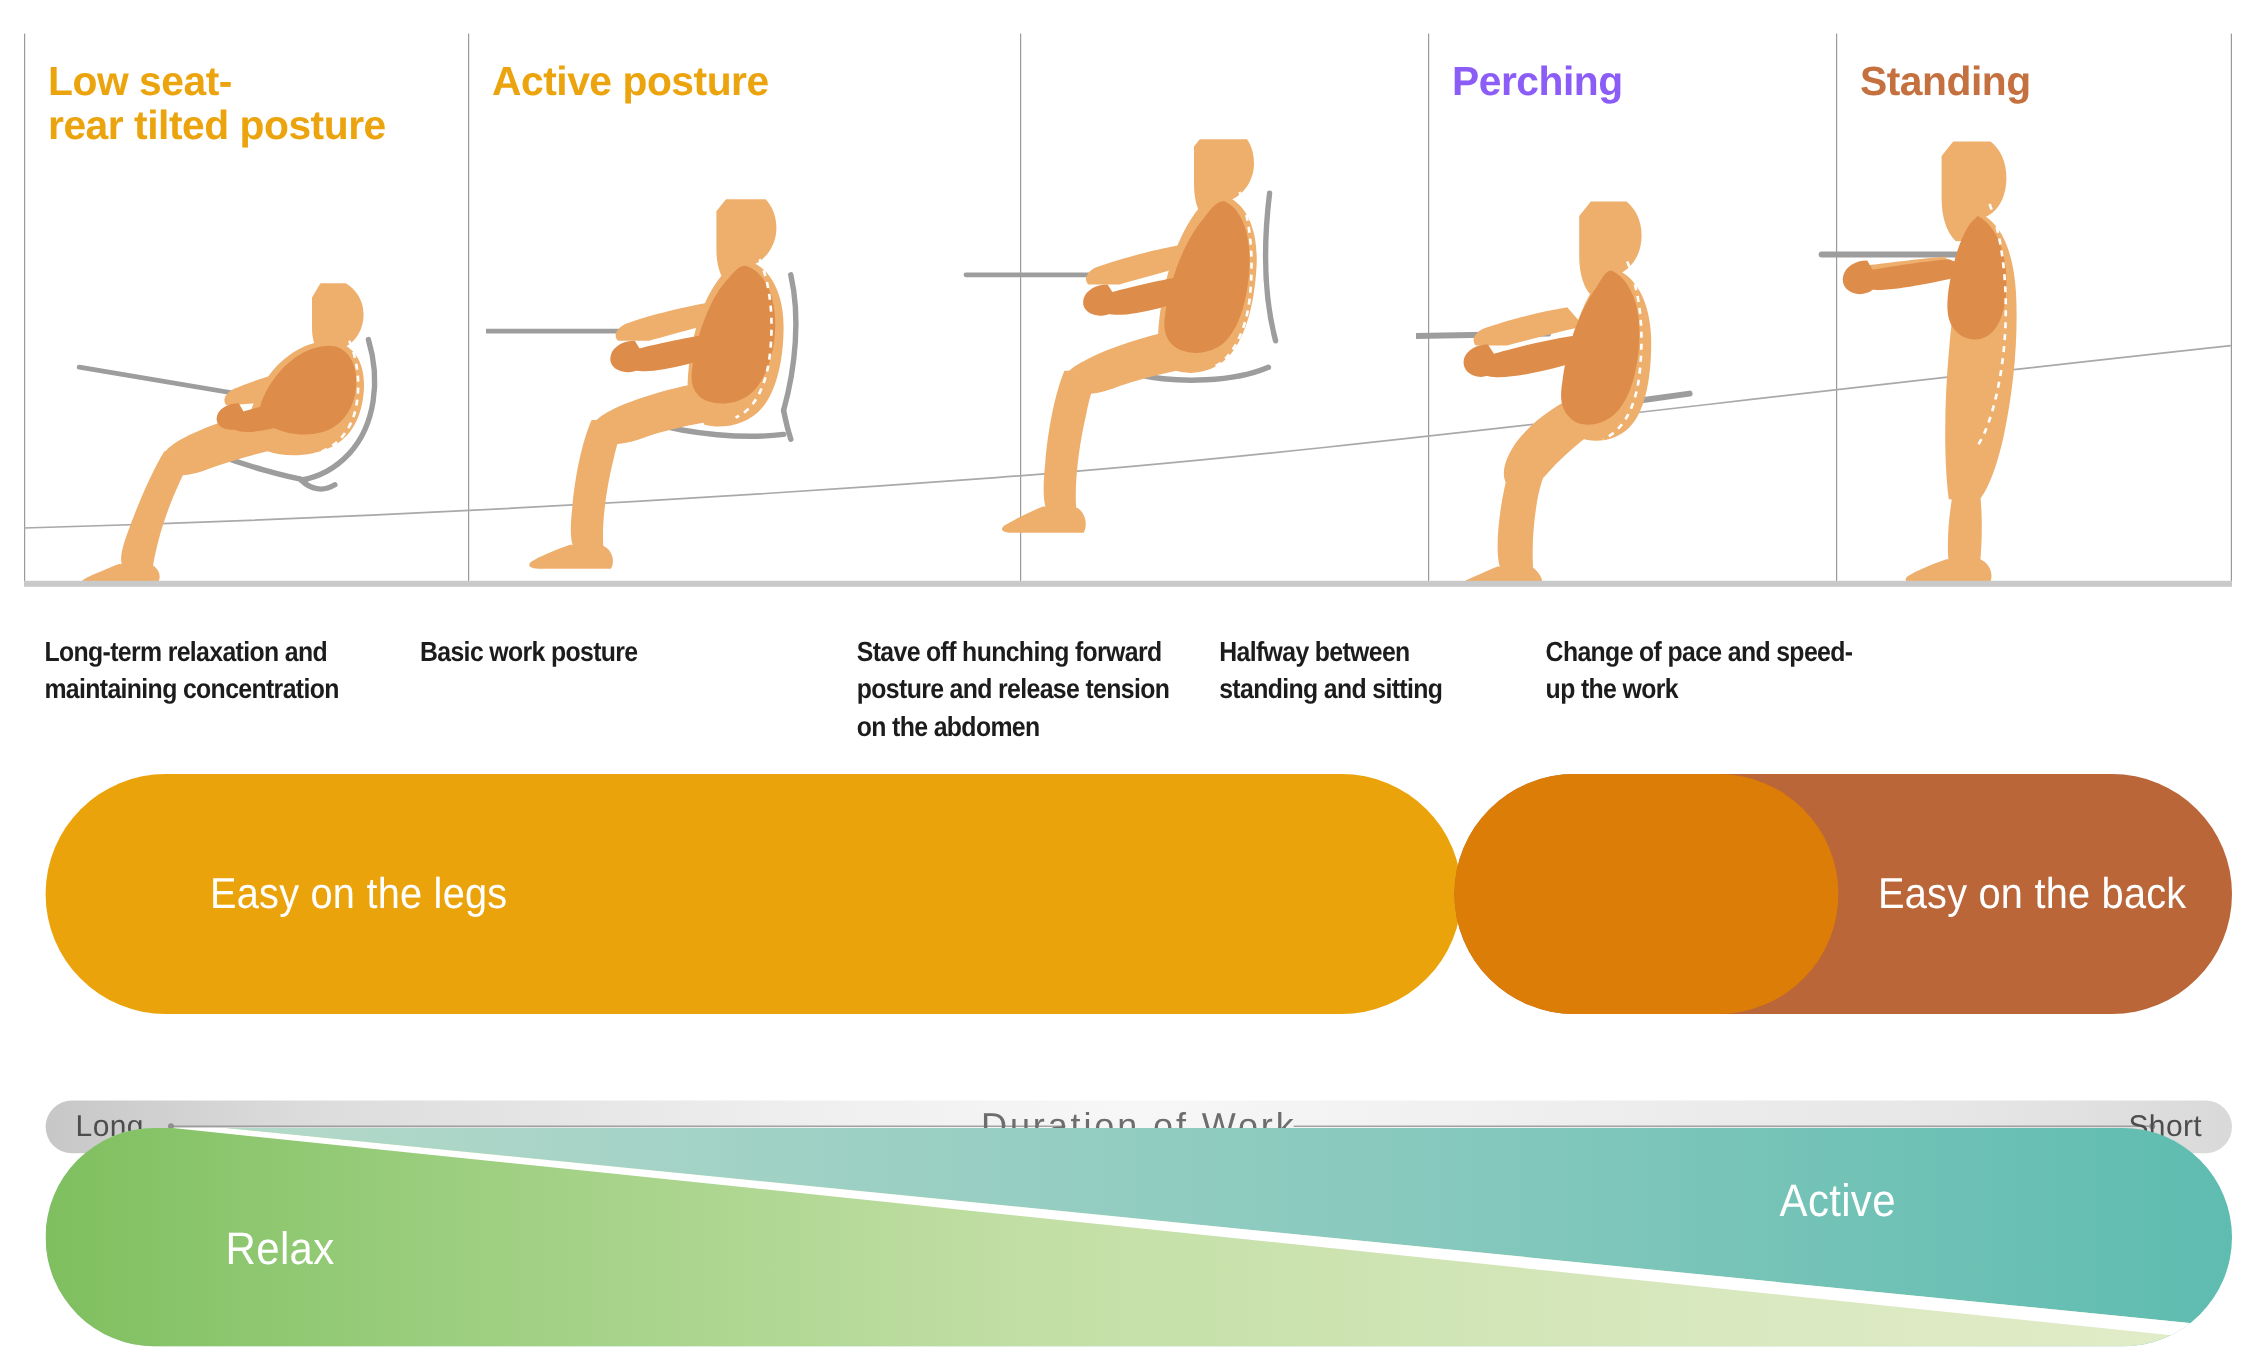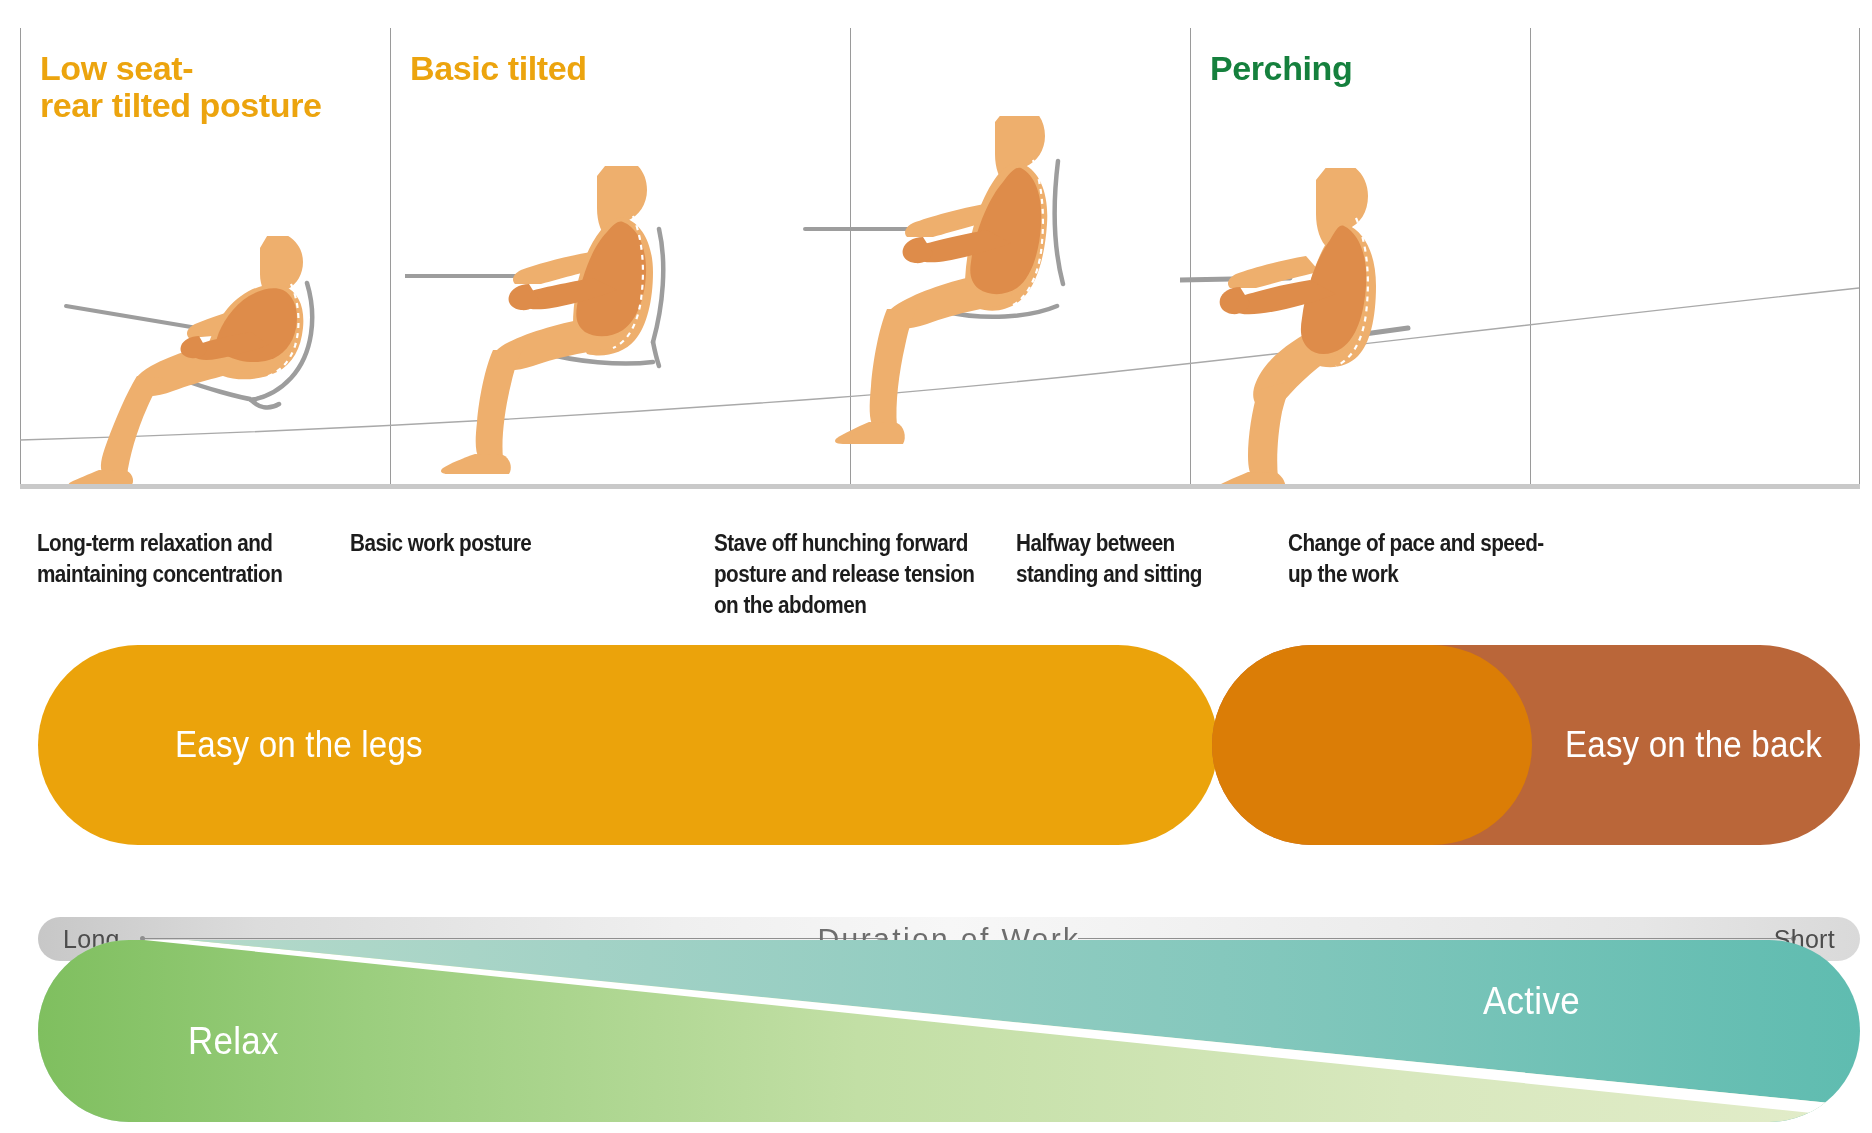--- a/index.html
+++ b/index.html
@@ -144,21 +144,21 @@
                  C 192 116, 206 112, 214 109 Z"></path>
 
         <path d="M 144 100 C 136 100, 128 104, 126 110 C 124 116, 128 121, 136 122 C 143 123, 150 120, 152 114 Z"></path>
       </g>
 
       <path d="M 236 48 C 244 66, 246 90, 240 110 C 234 128, 222 138, 208 142" fill="none" stroke="#ffffff" stroke-width="2.2" stroke-dasharray="5 5"></path>
     </svg>
   </div>
 
   <div class="panel" style="left:390px;width:460px">
-    <div class="panel-title" style="color:#ECA40E">Basic tilted</div>
+    <div class="panel-title" style="color:#ECA40E">Active posture</div>
     <svg class="figure" style="left:15px;bottom:2px;width:330px;height:320px" viewBox="0 0 330 320">
       <g fill="none" stroke="#9d9d9d" stroke-width="4.5" stroke-linecap="round">
         <path d="M 254 63 C 262 98, 258 140, 248 176"></path>
         <path d="M 248 176 C 250 186, 252 194, 254 200"></path>
         <path d="M 136 186 C 170 196, 216 200, 248 196"></path>
       </g>
       <path d="M 248 68 C 255 100, 251 140, 242 172" fill="none" stroke="#ffffff" stroke-width="4"></path>
       <g stroke="#9d9d9d" stroke-width="4" stroke-linecap="round">
         <line x1="0" y1="110" x2="118" y2="110"></line>
       </g>
@@ -214,21 +214,21 @@
                  C 176 167, 174 158, 176 146 C 180 114, 194 82, 208 66 C 214 58, 220 50, 226 52 Z"></path>
         <path d="M 192 114 C 168 118, 140 125, 126 129 C 118 132, 116 139, 122 143 C 130 149, 150 146, 170 141
                  C 190 136, 206 131, 216 127 Z"></path>
         <path d="M 128 121 C 118 121, 110 126, 108 133 C 106 140, 111 146, 120 147 C 128 148, 136 144, 138 137 Z"></path>
       </g>
       <path d="M 238 44 C 248 70, 250 104, 246 136 C 242 164, 230 184, 216 190" fill="none" stroke="#ffffff" stroke-width="2.2" stroke-dasharray="5 5"></path>
     </svg>
   </div>
 
   <div class="panel" style="left:1190px;width:340px">
-    <div class="panel-title" style="color:#15803d">Perching</div>
+    <div class="panel-title" style="color:#8b5cf6">Perching</div>
     <svg class="figure" style="left:-10px;bottom:2px;width:300px;height:318px" viewBox="0 0 300 318">
 
       <g stroke="#9d9d9d" stroke-width="5" stroke-linecap="round">
         <line x1="170" y1="168" x2="228" y2="160"></line>
       </g>
 
       <g stroke="#9d9d9d" stroke-width="5" stroke-linecap="round">
         <line x1="0" y1="112" x2="110" y2="110"></line>
       </g>
       <g fill="#EEAF6D">
@@ -248,20 +248,47 @@
         <path d="M 164 58 C 180 66, 188 90, 186 118 C 184 148, 176 170, 162 180 C 150 188, 136 188, 128 180
                  C 120 172, 120 162, 122 150 C 126 118, 138 88, 150 72 C 156 62, 159 56, 164 58 Z"></path>
         <path d="M 130 112 C 104 116, 74 124, 58 129 C 50 132, 48 139, 54 143 C 62 149, 84 146, 106 141
                  C 128 136, 146 130, 156 126 Z"></path>
         <path d="M 60 119 C 50 119, 42 124, 40 131 C 38 139, 44 145, 52 146 C 60 147, 68 142, 70 135 Z"></path>
       </g>
       <path d="M 176 50 C 188 78, 190 112, 186 146 C 182 176, 170 192, 156 198" fill="none" stroke="#ffffff" stroke-width="2.2" stroke-dasharray="5 5"></path>
     </svg>
   </div>
 
+  <div class="panel" style="left:1530px;width:329px">
+    <div class="panel-title" style="color:#C4703F">Standing</div>
+    <svg class="figure" style="left:-30px;bottom:2px;width:300px;height:368px" viewBox="0 0 300 368">
+
+      <g stroke="#9d9d9d" stroke-width="5" stroke-linecap="round">
+        <line x1="18" y1="94" x2="130" y2="94"></line>
+      </g>
+      <g fill="#EEAF6D">
+        <path d="M 134 -8 C 158 -8, 172 8, 172 30 C 172 48, 164 60, 152 64 L 151 82 L 130 83
+                 C 122 76, 118 62, 118 48 L 118 12 Z"></path>
+        <path d="M 150 60 C 168 68, 178 92, 180 126 C 182 164, 178 206, 170 244 C 164 272, 156 292, 148 300
+                 L 124 298 C 120 268, 120 220, 124 176 C 128 126, 136 82, 146 66 Z"></path>
+        <path d="M 128 290 C 124 310, 122 334, 124 352 L 150 352 C 152 332, 152 310, 150 292 Z"></path>
+        <path d="M 122 348 C 110 352, 96 358, 90 362 C 86 365, 88 368, 96 368 L 158 368 C 162 361, 158 351, 150 348 Z"></path>
+        <path d="M 120 96 C 96 98, 66 102, 50 104 C 42 105, 40 111, 44 115 L 70 115
+                 C 92 112, 122 108, 134 106 Z"></path>
+      </g>
+      <g fill="#DE8C4A">
+        <path d="M 148 62 C 164 70, 172 92, 172 118 C 172 140, 166 156, 156 162 C 146 168, 134 164, 128 156
+                 C 122 148, 122 136, 124 122 C 128 96, 136 74, 144 66 Z"></path>
+        <path d="M 124 98 C 100 100, 70 105, 54 108 C 46 110, 44 117, 50 121 C 58 126, 80 123, 102 119
+                 C 124 115, 142 111, 150 108 Z"></path>
+        <path d="M 56 99 C 46 99, 38 104, 36 112 C 34 120, 40 126, 48 127 C 56 128, 64 123, 66 116 Z"></path>
+      </g>
+      <path d="M 158 52 C 170 84, 174 128, 170 172 C 166 212, 156 244, 146 256" fill="none" stroke="#ffffff" stroke-width="2.2" stroke-dasharray="5 5"></path>
+    </svg>
+  </div>
 
   <div id="ground"></div>
 </div>
 
 <div class="caption" style="left:37px;top:528px;width:345px">Long-term relaxation and maintaining concentration</div>
 <div class="caption" style="left:350px;top:528px;width:400px">Basic work posture</div>
 <div class="caption" style="left:714px;top:528px;width:320px">Stave off hunching forward posture and release tension on the abdomen</div>
 <div class="caption" style="left:1016px;top:528px;width:265px">Halfway between standing and sitting</div>
 <div class="caption" style="left:1288px;top:528px;width:290px">Change of pace and speed-up the work</div>
 

